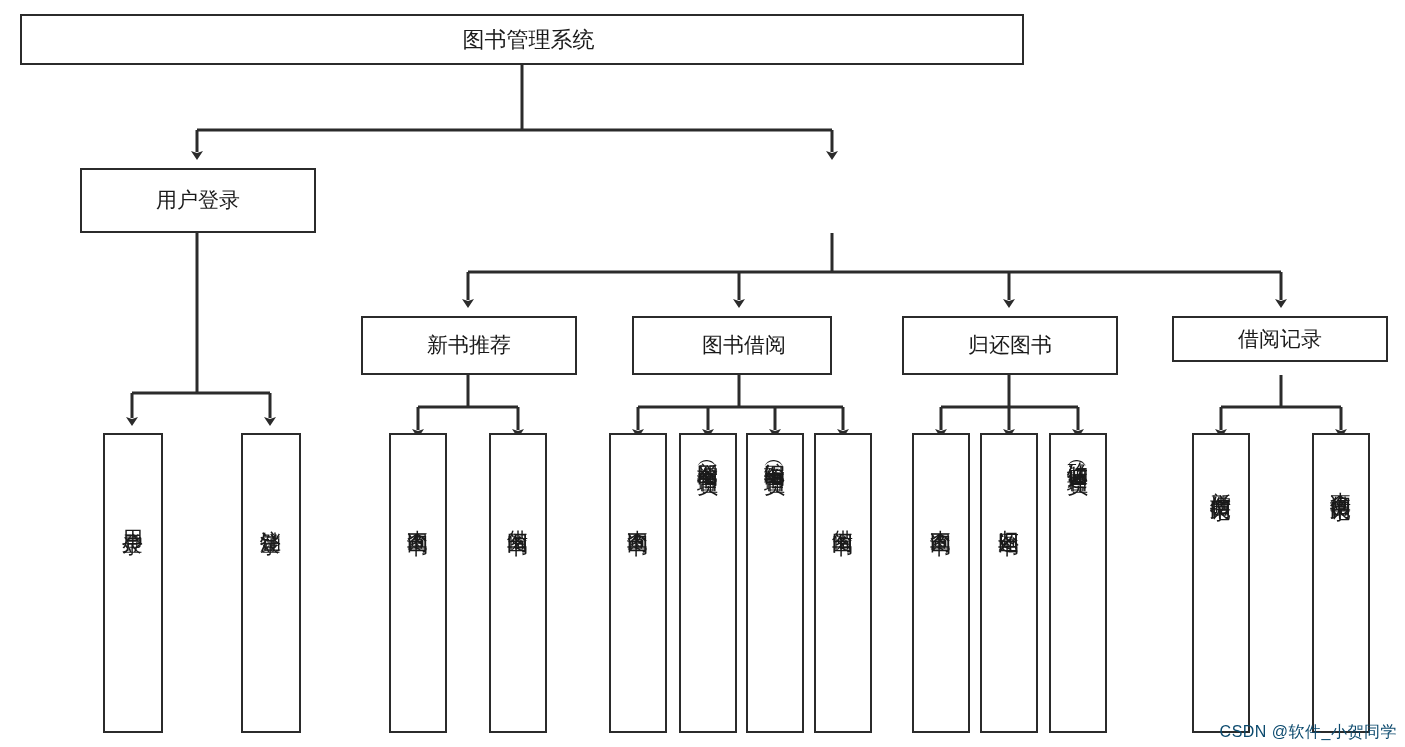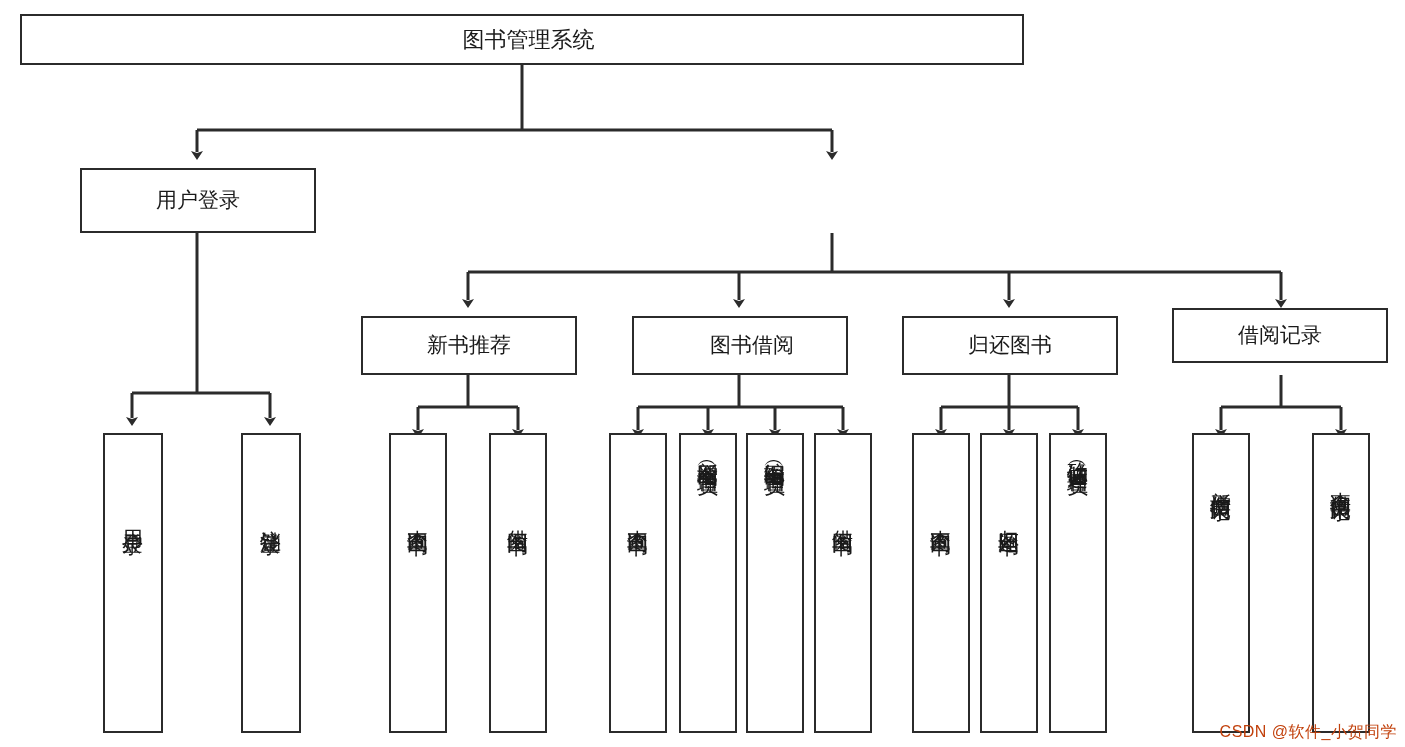--- a/index.html
+++ b/index.html
@@ -54,21 +54,21 @@
     letter-spacing: 2px;
     font-size: 21px;
     line-height: 1.0;
   }
   .node.root .label { font-size: 22px; }
   .watermark {
     position: absolute;
     right: 8px;
     bottom: 4px;
     font-size: 16px;
-    color: #c2410c;
+    color: #0c4a6e;
     letter-spacing: 0.5px;
     white-space: nowrap;
     pointer-events: none;
   }
 </style>
 </head>
 <body>
 
 <div id="canvas">
 
@@ -126,27 +126,27 @@
     <span class="label">图书管理系统</span>
   </div>
 
   <div class="node horiz" style="left:80px; top:168px; width:236px; height:65px;">
     <span class="label">用户登录</span>
   </div>
 
   <div class="node horiz" style="left:361px; top:316px; width:216px; height:59px;">
     <span class="label">新书推荐</span>
   </div>
-  <div class="node horiz" style="left:632px; top:316px; width:216px; height:59px;padding-left:24px;">
+  <div class="node horiz" style="left:632px; top:316px; width:200px; height:59px;padding-left:24px;">
     <span class="label">图书借阅</span>
   </div>
   <div class="node horiz" style="left:902px; top:316px; width:216px; height:59px;">
     <span class="label">归还图书</span>
   </div>
-  <div class="node horiz" style="left:1172px; top:308px; width:216px; height:55px;">
+  <div class="node horiz" style="left:1172px; top:316px; width:216px; height:46px;">
     <span class="label">借阅记录</span>
   </div>
 
   <div class="node vert" style="left:103px; top:433px; width:60px; height:300px; padding-top:78px;">
     <span class="label">用户登录</span>
   </div>
   <div class="node vert" style="left:241px; top:433px; width:60px; height:300px; padding-top:78px;">
     <span class="label">注销登录</span>
   </div>
 

